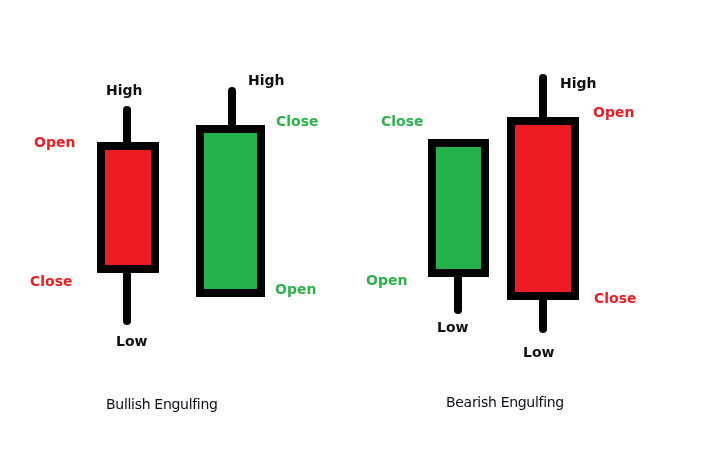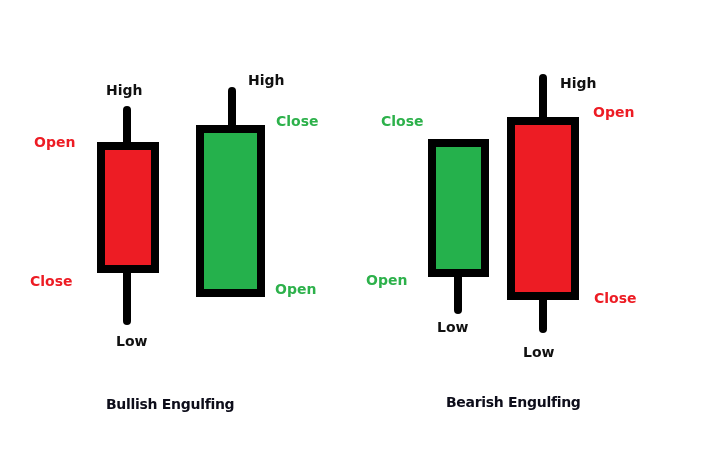--- a/index.html
+++ b/index.html
@@ -37,21 +37,21 @@
       font-family: "DejaVu Sans", sans-serif;
       font-weight: bold;
       font-size: 14px;
       line-height: 16px;
       white-space: nowrap;
     }
     .label.black { color: #111111; }
     .caption {
       position: absolute;
       font-family: "DejaVu Sans", sans-serif;
-      font-weight: bold;
+      font-weight: normal;
       font-size: 14px;
       line-height: 16px;
       color: #0d0d1a;
       white-space: nowrap;
       letter-spacing: -0.3px;
     }
   </style>
 </head>
 <body>
 

